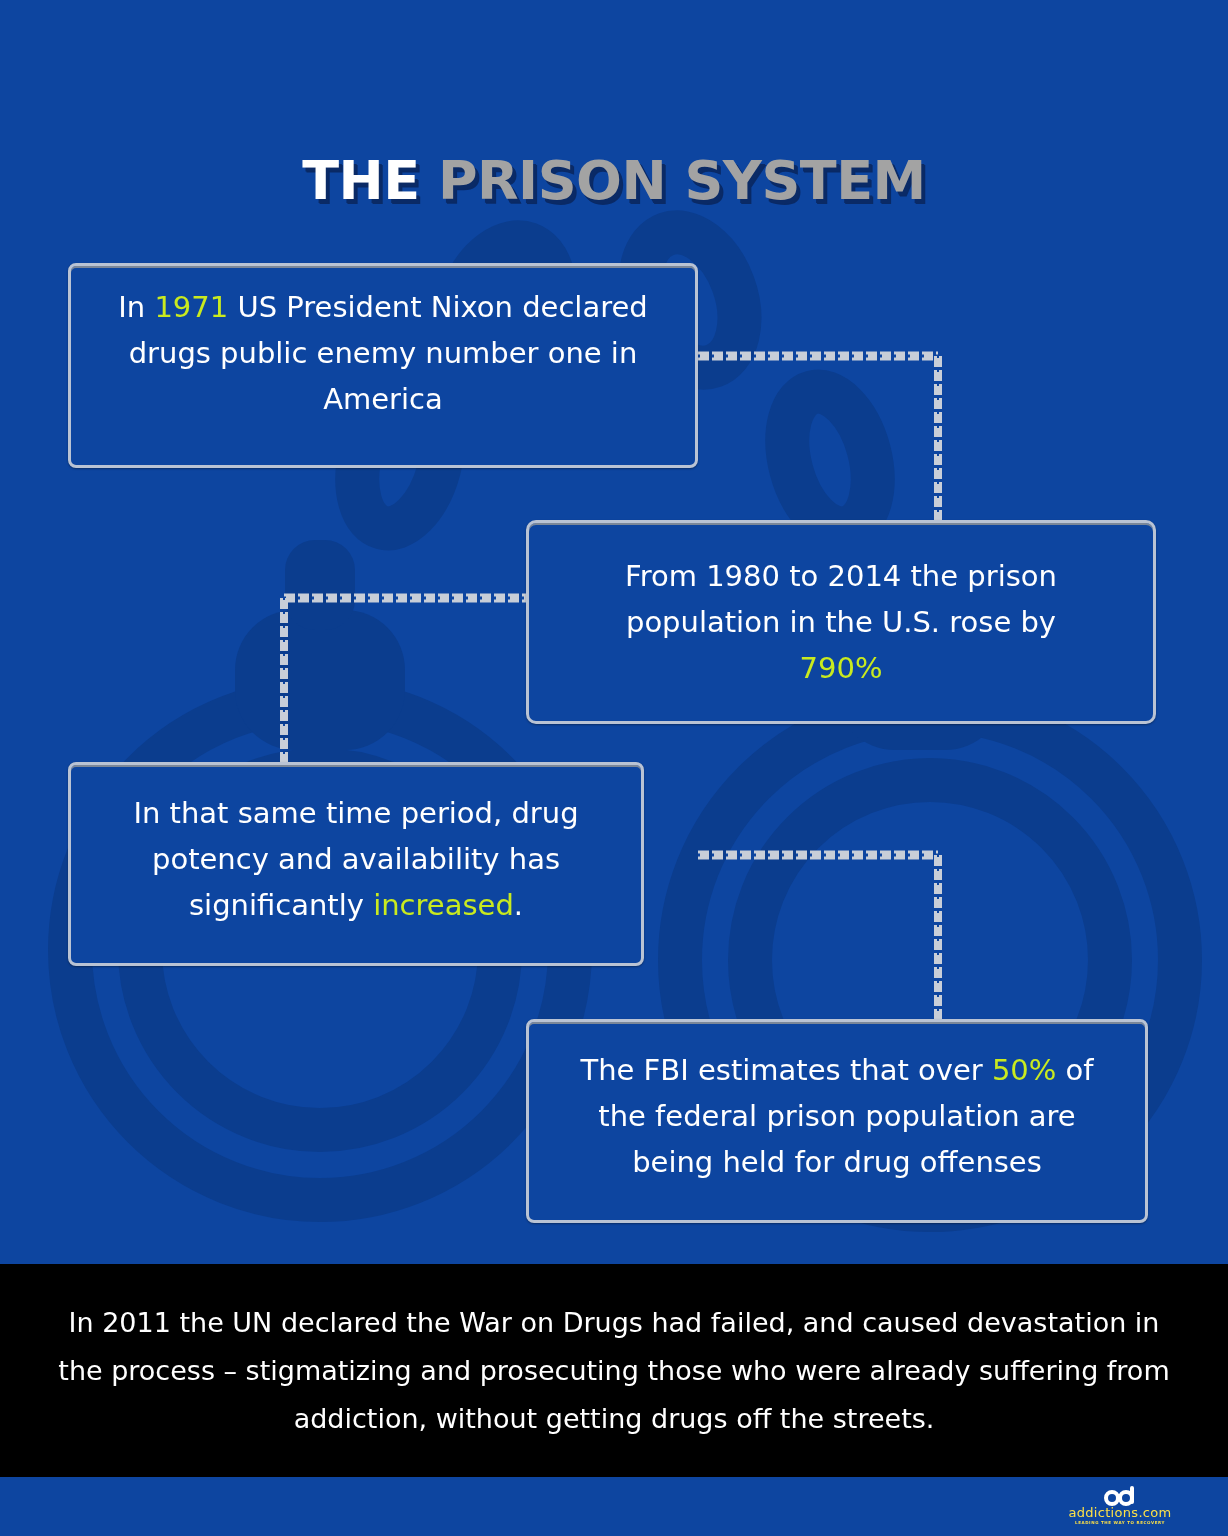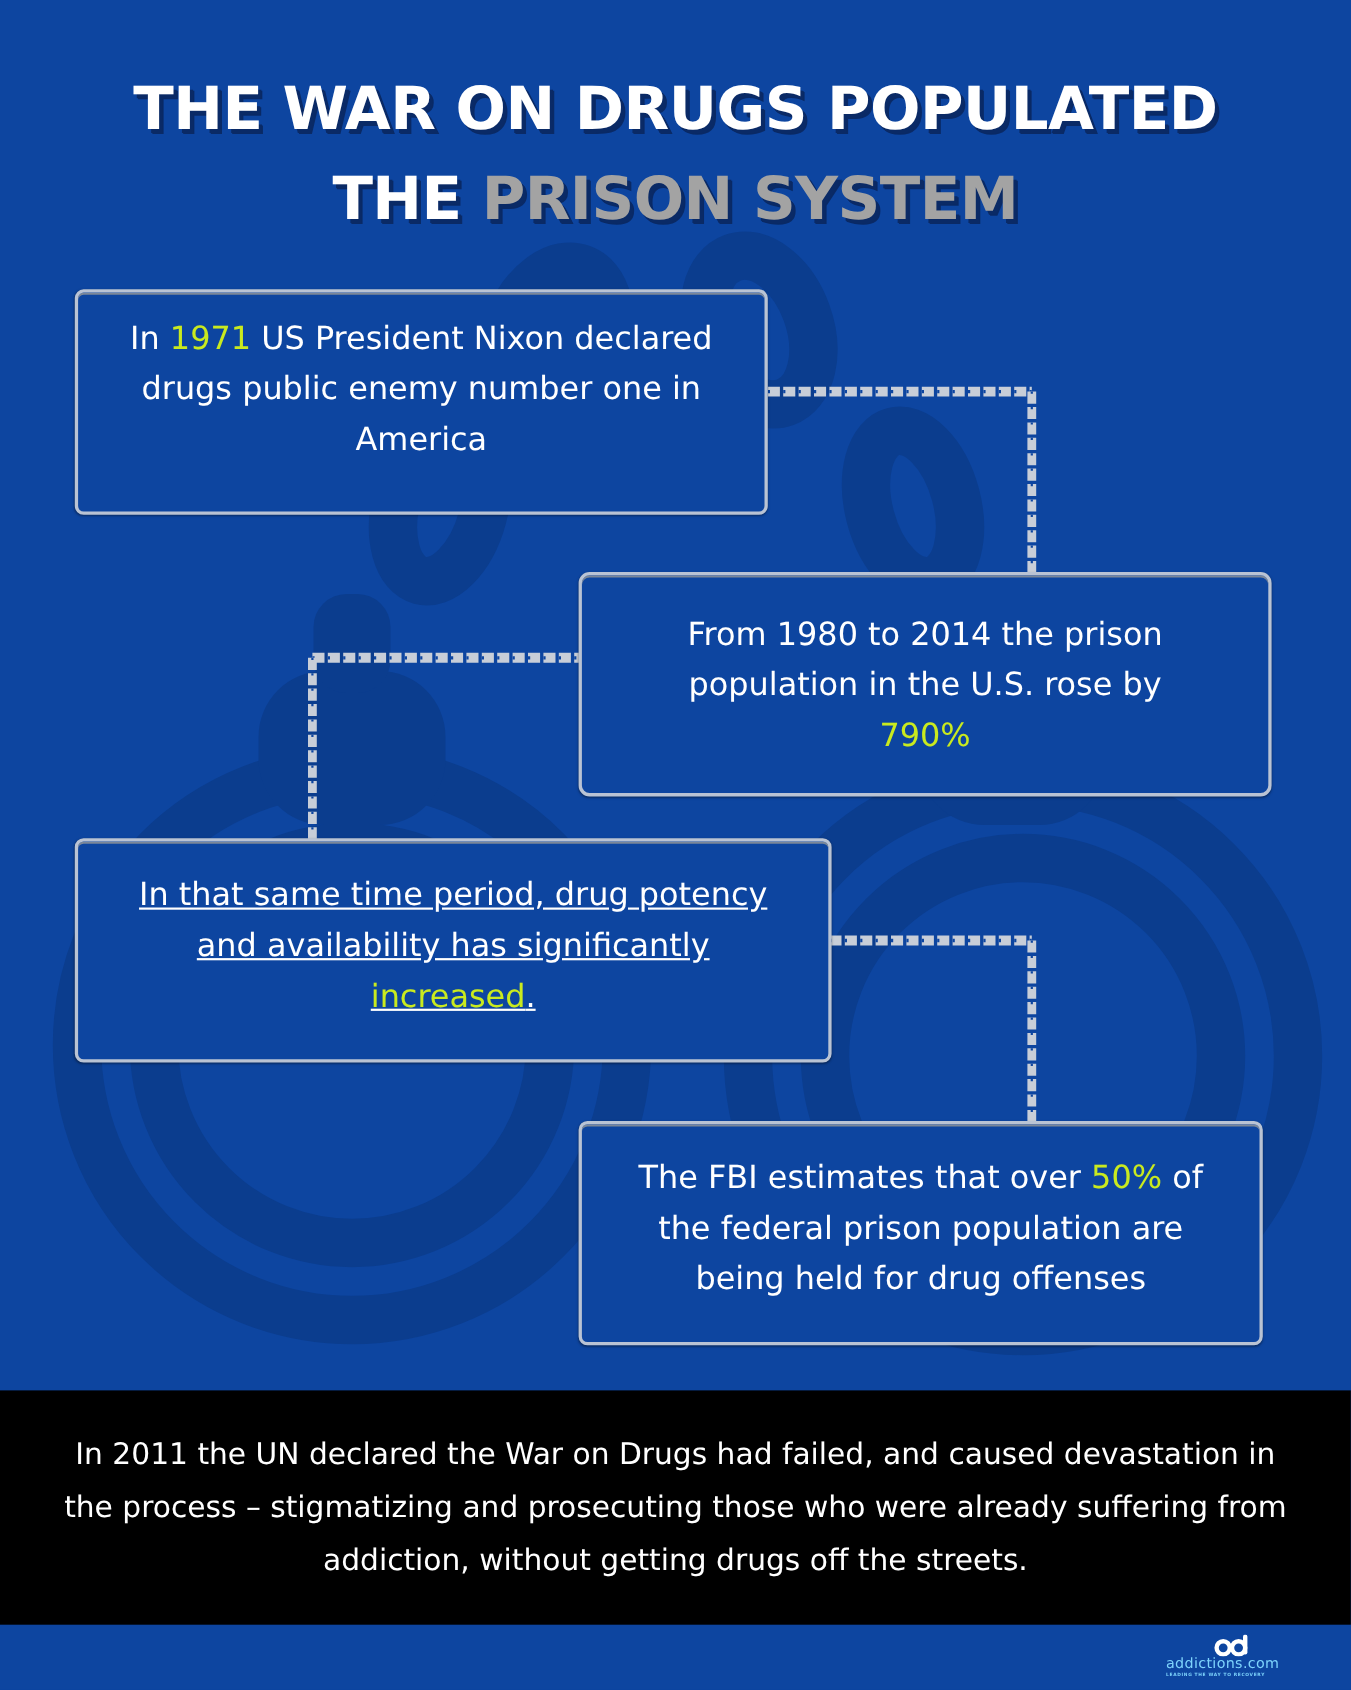--- a/index.html
+++ b/index.html
@@ -19,30 +19,30 @@
     position: absolute; z-index: 3; box-sizing: border-box;
     border: 3px solid #b9c3d4; border-radius: 8px;
     background: #0d45a0;
     box-shadow: 0 2px 0 #7a8799 inset, 0 1px 2px rgba(0,0,0,0.35);
     display: flex; align-items: center; justify-content: center; text-align: center;
     color: #ffffff; font-size: 29px; line-height: 46px;
   }
   .box .hl { color: #c9ea1f; }
   .box-1 { left: 68px;  top: 263px;  width: 630px; height: 205px; padding: 0 30px 25px; }
   .box-2 { left: 526px; top: 520px;  width: 630px; height: 204px; padding: 0 60px; border-radius: 10px; }
-  .box-3 { left: 68px;  top: 762px;  width: 688px; height: 204px; padding: 0 50px 10px; text-decoration: underline; }
+  .box-3 { left: 68px;  top: 762px;  width: 576px; height: 204px; padding: 0 50px 10px; }
   .box-4 { left: 526px; top: 1019px; width: 622px; height: 204px; padding: 0 30px 10px; }
   .chain { position: absolute; z-index: 2; }
   .footer-band {
     position: absolute; left: 0; top: 1264px; width: 1228px; height: 213px; background: #000000; z-index: 3;
     display: flex; align-items: center; justify-content: center; text-align: center;
     color: #ffffff; font-size: 27px; line-height: 48px; padding: 0 44px; box-sizing: border-box;
   }
   .logo {
-    position: absolute; right: 48px; top: 1486px; width: 120px; z-index: 3; color: #7dd3fc;
+    position: absolute; right: 48px; top: 1486px; width: 120px; z-index: 3; text-align: center; color: #fde047;
   }
   .logo-mark { display: block; margin: 0 auto; }
   .logo-name { font-size: 13px; line-height: 14px; letter-spacing: 0.3px; }
   .logo-tag { font-size: 4px; line-height: 6px; letter-spacing: 0.6px; font-weight: bold; }
 </style>
 </head>
 <body>
 
 <svg class="bg-art" viewBox="0 0 1228 1536" xmlns="http://www.w3.org/2000/svg">
   <g fill="none" stroke="#0b3d8e" stroke-width="44" stroke-linecap="round">
@@ -79,21 +79,21 @@
   <line x1="12" y1="10" x2="12" y2="176" stroke="#0d45a0" stroke-width="2" stroke-dasharray="2 12"></line>
 </svg>
 <svg class="chain" style="left:690px;top:845px;" width="260" height="180" viewBox="0 0 260 180">
   <line x1="8" y1="10" x2="248" y2="10" stroke="#c8ced8" stroke-width="9" stroke-dasharray="11 3"></line>
   <line x1="8" y1="10" x2="248" y2="10" stroke="#0d45a0" stroke-width="3" stroke-dasharray="2 12"></line>
   <line x1="248" y1="10" x2="248" y2="176" stroke="#c8ced8" stroke-width="8" stroke-dasharray="11 3"></line>
   <line x1="248" y1="10" x2="248" y2="176" stroke="#0d45a0" stroke-width="2" stroke-dasharray="2 12"></line>
 </svg>
 
 <h1 class="title" style="margin:0;">
-  <span>THE WAR ON DRUGS POPULATED</span><br>
+  <br>
   <span>THE </span><span class="hl">PRISON SYSTEM</span>
 </h1>
 
 <div class="box box-1">
   <div>
     <span>In </span><span class="hl">1971</span><span> US President Nixon declared drugs public enemy number one in America</span>
   </div>
 </div>
 
 <div class="box box-2">

